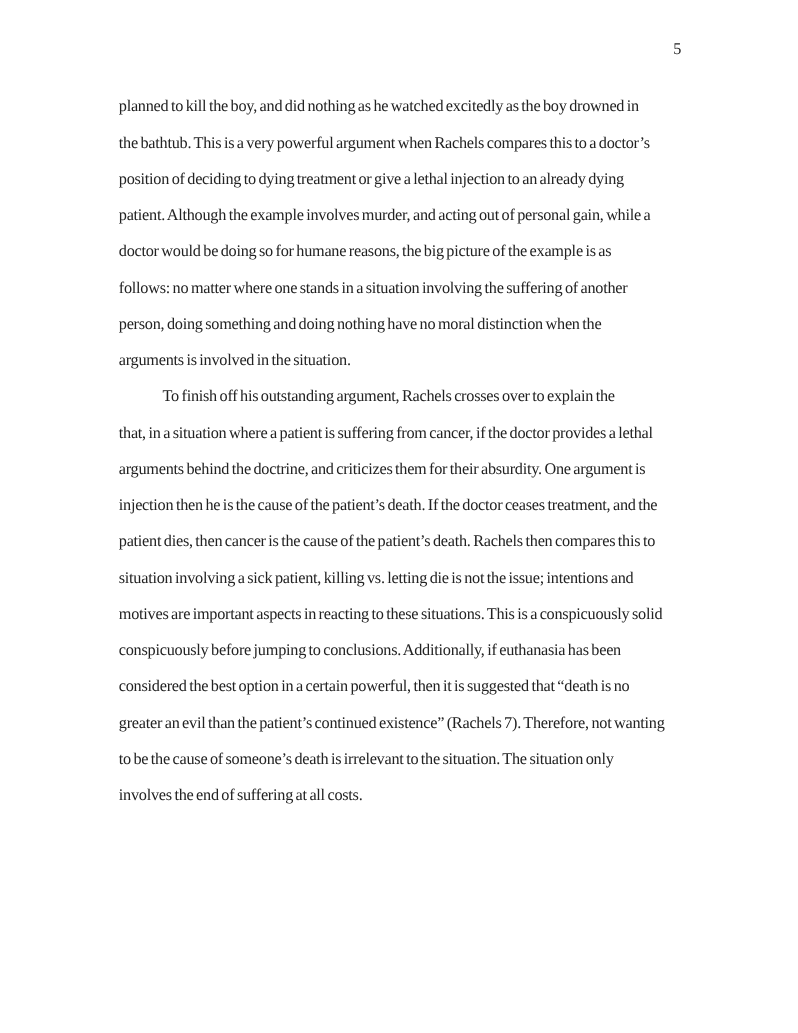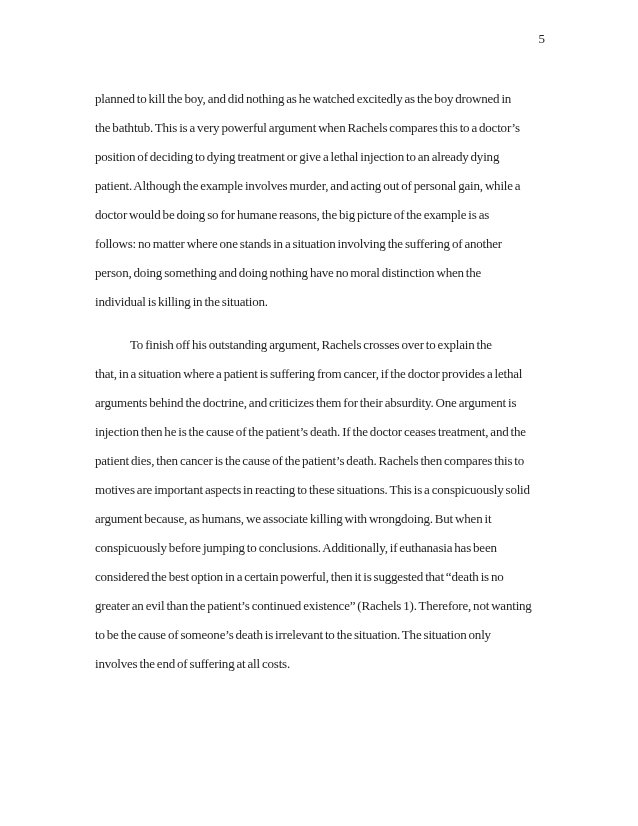--- a/index.html
+++ b/index.html
@@ -22,67 +22,66 @@
     left: 495px;
     width: 50px;
     text-align: right;
     font-size: 13px;
     line-height: 16px;
     color: #222222;
   }
   .textblock {
     position: absolute;
     left: 95px;
-    top: 84px;
+    top: 70px;
     width: 470px;
     font-size: 13px;
     line-height: 29px;
     letter-spacing: -0.2px;
     word-spacing: -1px;
     color: #222222;
   }
   .line {
     height: 29px;
     white-space: nowrap;
   }
   .indent {
     text-indent: 35px;
-    margin-top: 14px;
   }
 </style>
 </head>
 <body>
 
 <div class="sheet">
 
   <div class="pagenum">5</div>
 
   <div class="textblock">
 
     <div>
       <div class="line">planned to kill the boy, and did nothing as he watched excitedly as the boy drowned in</div>
       <div class="line">the bathtub. This is a very powerful argument when Rachels compares this to a doctor’s</div>
       <div class="line">position of deciding to dying treatment or give a lethal injection to an already dying</div>
       <div class="line">patient. Although the example involves murder, and acting out of personal gain, while a</div>
       <div class="line">doctor would be doing so for humane reasons, the big picture of the example is as</div>
       <div class="line">follows: no matter where one stands in a situation involving the suffering of another</div>
       <div class="line">person, doing something and doing nothing have no moral distinction when the</div>
-      <div class="line">individual is killing in the situation.</div>
+      <div class="line">arguments is involved in the situation.</div>
     </div>
 
     <div>
       <div class="line indent">To finish off his outstanding argument, Rachels crosses over to explain the</div>
       <div class="line">that, in a situation where a patient is suffering from cancer, if the doctor provides a lethal</div>
       <div class="line">arguments behind the doctrine, and criticizes them for their absurdity. One argument is</div>
       <div class="line">injection then he is the cause of the patient’s death. If the doctor ceases treatment, and the</div>
       <div class="line">patient dies, then cancer is the cause of the patient’s death. Rachels then compares this to</div>
+      <div class="line">situation involving a sick patient, killing vs. letting die is not the issue; intentions and</div>
       <div class="line">motives are important aspects in reacting to these situations. This is a conspicuously solid</div>
-      <div class="line">argument because, as humans, we associate killing with wrongdoing. But when it</div>
       <div class="line">conspicuously before jumping to conclusions. Additionally, if euthanasia has been</div>
       <div class="line">considered the best option in a certain powerful, then it is suggested that “death is no</div>
-      <div class="line">greater an evil than the patient’s continued existence” (Rachels 1). Therefore, not wanting</div>
+      <div class="line">greater an evil than the patient’s continued existence” (Rachels 7). Therefore, not wanting</div>
       <div class="line">to be the cause of someone’s death is irrelevant to the situation. The situation only</div>
       <div class="line">involves the end of suffering at all costs.</div>
     </div>
 
   </div>
 
 </div>
 
 </body></html>

